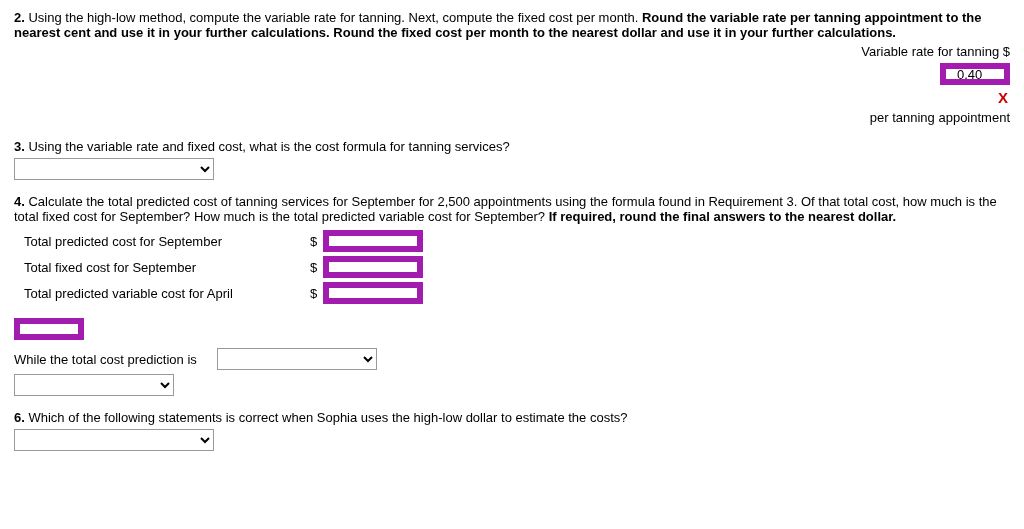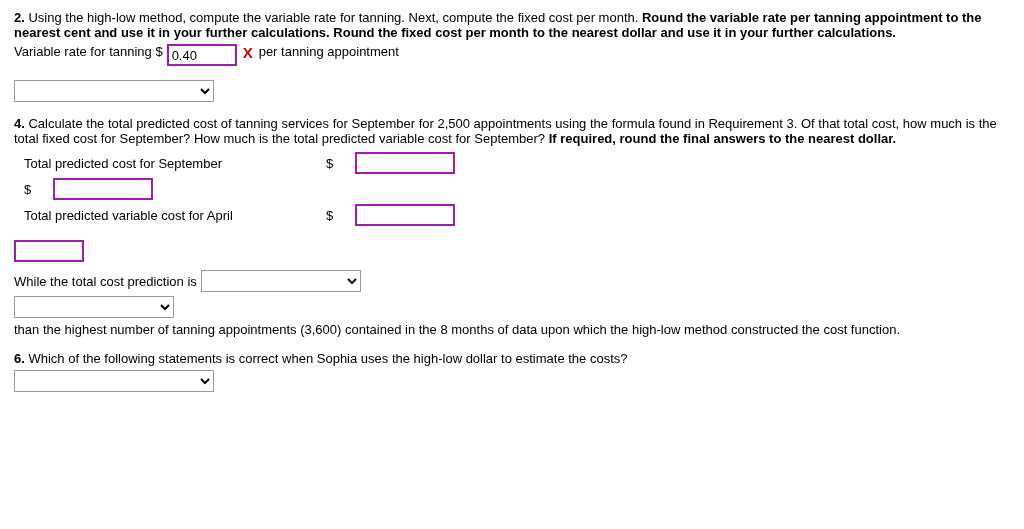--- a/index.html
+++ b/index.html
@@ -15,29 +15,30 @@
     .section {
       margin-bottom: 14px;
     }
     .question-label {
       font-weight: bold;
       display: inline;
     }
     .bold { font-weight: bold; margin-top: 14px; }
     .inline-row {
       display: flex;
-      align-items: flex-start;
+      align-items: flex-end;
       gap: 4px;
       margin-top: 4px;
+      flex-direction: column;
     }
     input[type="text"] {
-      border: 2px solid #a21caf;
+      border: 6px solid #a21caf;
       height: 22px;
       font-size: 13px;
-      padding: 0 3px;
+      padding: 0 11px;
     }
     .input-small { width: 70px; }
     .input-answer { width: 100px; }
     .x-mark {
       color: #cc0000;
       font-size: 15px;
       font-weight: bold;
       margin: 0 2px;
     }
     select {
@@ -50,35 +51,35 @@
     .select-medium { width: 160px; }
     .select-large { width: 200px; }
     .cost-table {
       margin-top: 6px;
       margin-left: 10px;
     }
     .cost-table-row {
       display: flex;
       align-items: center;
       margin-bottom: 4px;
-      gap: 22px;
+      gap: 6px;
     }
     .cost-label {
       width: 280px;
     }
     .section-5-input-row {
       display: flex;
       align-items: center;
       gap: 4px;
       margin-top: 4px;
     }
     .dropdown-row {
       display: flex;
       align-items: center;
-      gap: 4px;
+      gap: 20px;
       flex-wrap: wrap;
     }
     p { margin-bottom: 2px; }
     .mt4 { margin-top: 4px; }
     .mt8 { margin-top: 8px; }
   </style>
 </head>
 <body>
 
 <div class="section">
@@ -88,40 +89,45 @@
   </p>
   <div class="inline-row mt4">
     <span>Variable rate for tanning $</span>
     <input type="text" class="input-small" value="0.40" style="">
     <span class="x-mark">X</span>
     <span>per tanning appointment</span>
   </div>
 </div>
 
 <div class="section mt8">
+  <p>
+    <span class="question-label">3.</span>
+    <span>Using the variable rate and fixed cost, what is the cost formula for tanning services?</span>
+  </p>
   <div class="mt4">
     <select class="select-large">
       <option value=""></option>
     </select>
   </div>
 </div>
 
 <div class="section mt8">
   <p>
     <span class="question-label">4.</span>
     <span>Calculate the total predicted cost of tanning services for September for 2,500 appointments using the formula found in Requirement 3. Of that total cost, how much is the total fixed cost for September? How much is the total predicted variable cost for September?</span>
     <span class="bold">If required, round the final answers to the nearest dollar.</span>
   </p>
   <div class="cost-table">
     <div class="cost-table-row">
       <span class="cost-label">Total predicted cost for September</span>
       <span>$</span>
       <input type="text" class="input-answer" value="" style="">
     </div>
     <div class="cost-table-row">
+      <span class="cost-label">Total fixed cost for September</span>
       <span>$</span>
       <input type="text" class="input-answer" value="" style="">
     </div>
     <div class="cost-table-row">
       <span class="cost-label">Total predicted variable cost for April</span>
       <span>$</span>
       <input type="text" class="input-answer" value="" style="">
     </div>
   </div>
 </div>
@@ -133,21 +139,20 @@
   <div class="mt8 dropdown-row">
     <span>While the total cost prediction is</span>
     <select class="select-medium">
       <option value=""></option>
     </select>
   </div>
   <div class="mt4 dropdown-row">
     <select class="select-medium">
       <option value=""></option>
     </select>
-    <span>than the highest number of tanning appointments (3,600) contained in the 8 months of data upon which the high-low method constructed the cost function.</span>
   </div>
 </div>
 
 <div class="section mt8">
   <p>
     <span class="question-label">6.</span>
     <span>Which of the following statements is correct when Sophia uses the high-low dollar to estimate the costs?</span>
   </p>
   <div class="mt4">
     <select class="select-large">

